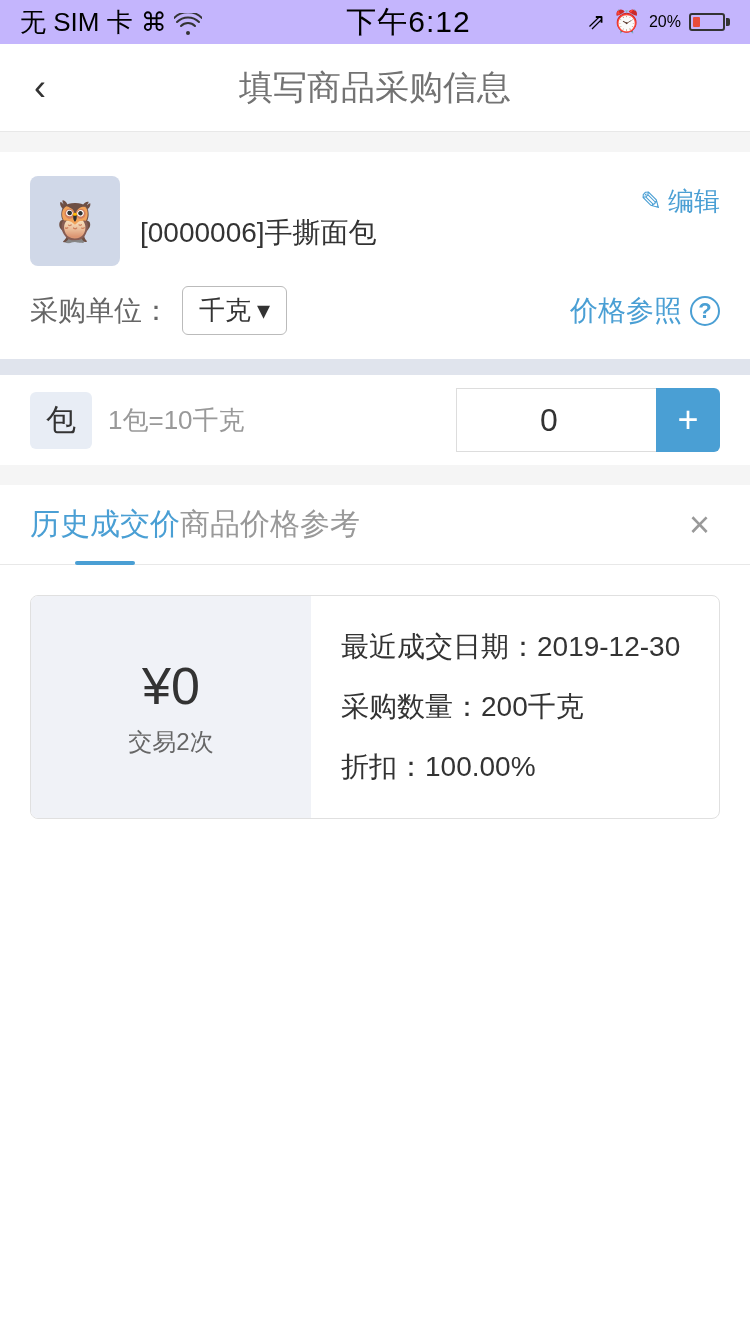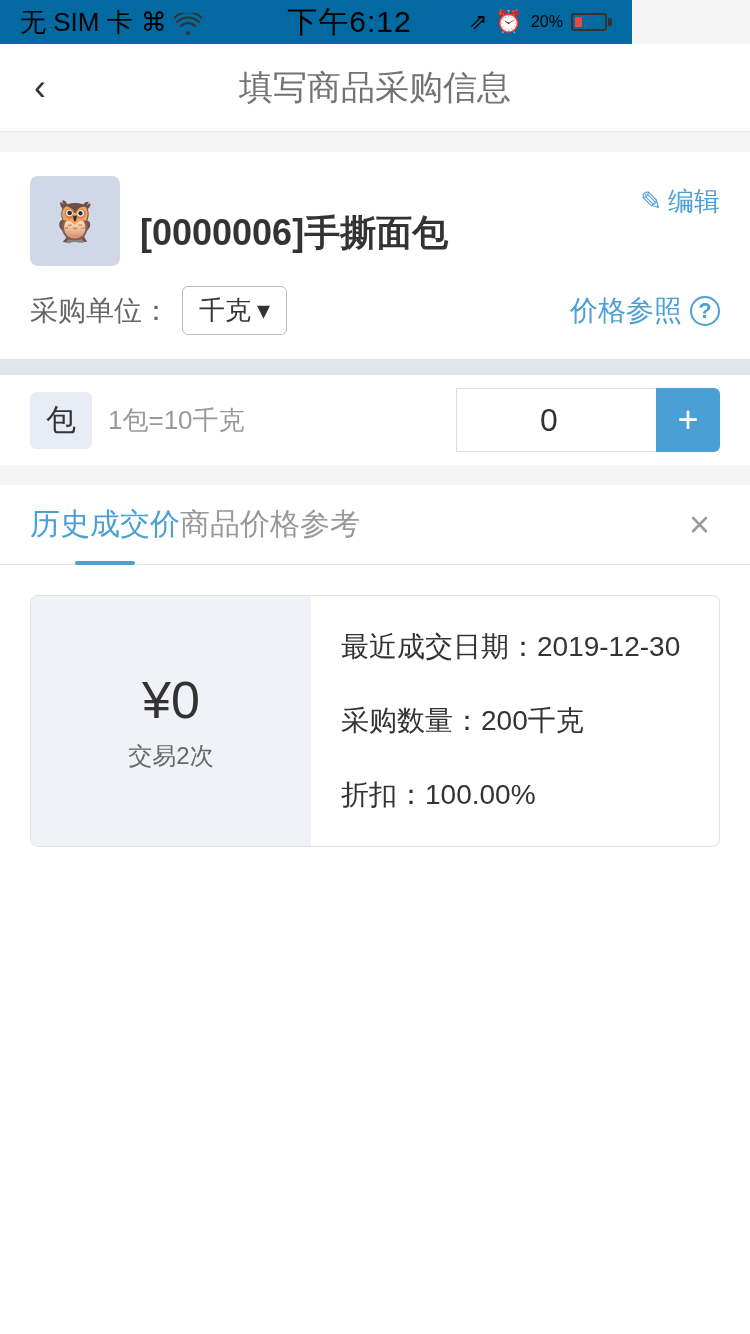--- a/index.html
+++ b/index.html
@@ -7,23 +7,23 @@
     body {
       width: 750px;
       min-height: 1334px;
       font-family: -apple-system, "PingFang SC", "Helvetica Neue", Arial, sans-serif;
       background: #f5f5f5;
       overflow-x: hidden;
     }
 
     
     .status-bar {
-      width: 632px;
+      width: 750px;
       height: 44px;
-      background: #0369a1;
+      background: #c4b5fd;
       display: flex;
       align-items: center;
       justify-content: space-between;
       padding: 2px 20px;
       font-size: 28px;
     }
     .status-left {
       display: flex;
       align-items: center;
       gap: 8px;
@@ -119,23 +119,23 @@
       display: flex;
       align-items: center;
       justify-content: center;
       flex-shrink: 0;
     }
     .owl-icon {
       font-size: 40px;
       color: #6b7a99;
     }
     .product-name {
-      font-size: 36px;
-      color: #333;
-      font-weight: 700;
+      font-size: 28px;
+      color: #333;
+      font-weight: 400;
       margin-top: 24px;
     }
     .edit-btn {
       font-size: 26px;
       color: #4a9fd4;
       display: flex;
       align-items: center;
       gap: 6px;
       cursor: pointer;
       margin-top: 8px;
@@ -324,21 +324,21 @@
       font-size: 24px;
       color: #666;
       margin-top: 10px;
     }
     .history-card-right {
       flex: 1;
       padding: 30px 30px;
       display: flex;
       flex-direction: column;
       justify-content: center;
-      gap: 32px;
+      gap: 18px;
     }
     .history-detail-row {
       font-size: 28px;
       color: #333;
       line-height: 1.5;
     }
   </style>
 </head>
 <body>
 

